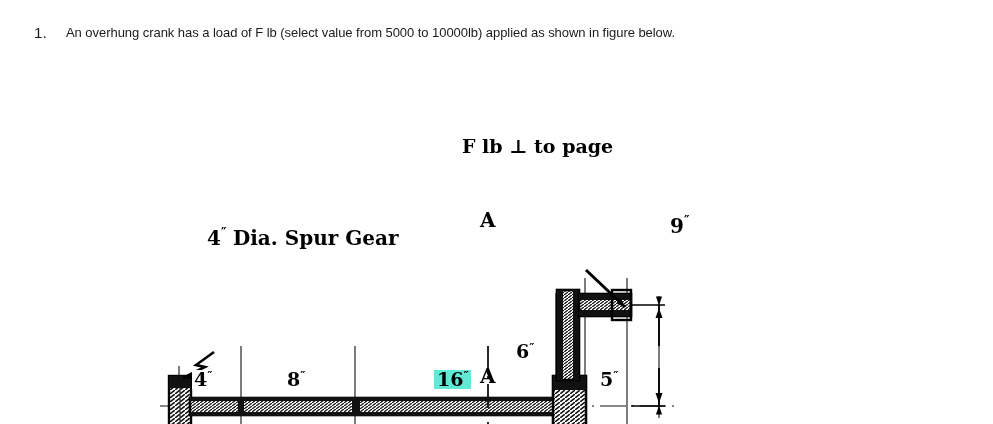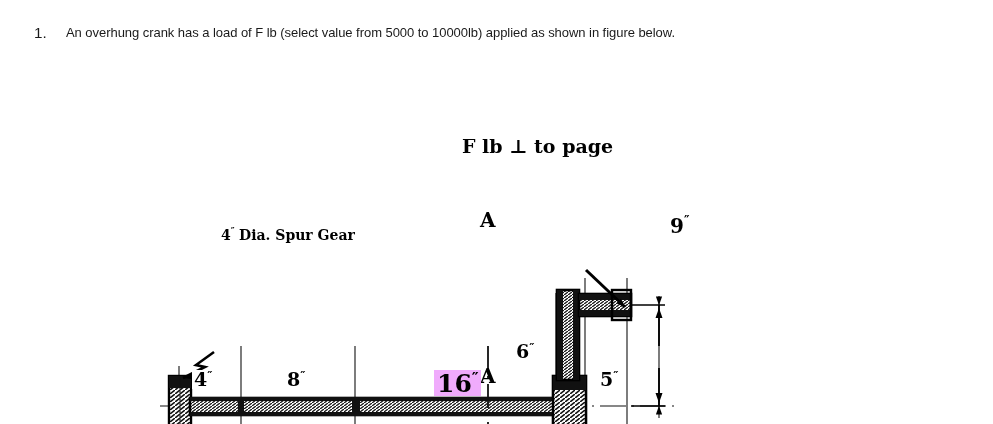--- a/index.html
+++ b/index.html
@@ -221,30 +221,30 @@
       <line x1="179" y1="370" x2="179" y2="390" stroke-width="1.8"></line>
       <line x1="241" y1="368" x2="241" y2="390" stroke-width="1.8"></line>
       <line x1="355" y1="368" x2="355" y2="390" stroke-width="1.8"></line>
       <line x1="585" y1="368" x2="585" y2="390" stroke-width="1.8"></line>
       <line x1="631" y1="368" x2="631" y2="390" stroke-width="1.8"></line>
     </g>
   </svg>
 
   <div class="fig-label" style="left:462px; top:19px; font-size:19px;">F lb ⊥ to page</div>
 
-  <div class="fig-label" style="left:221px; top:109px; font-size:14px;"><span>4</span><span class="sup-in">″</span><span> Dia. Spur Gear</span></div>
+  <div class="fig-label" style="left:207px; top:109px; font-size:20px;"><span>4</span><span class="sup-in">″</span><span> Dia. Spur Gear</span></div>
 
   <div class="fig-label" style="left:480px; top:92px; font-size:20px;">A</div>
 
   <div class="fig-label" style="left:480px; top:248px; font-size:20px;">A</div>
 
   <div class="dim-label" style="left:670px; top:97px; font-size:20px;"><span>9</span><span class="sup-in">″</span></div>
 
   <div class="dim-label" style="left:516px; top:224px; font-size:19px;"><span>6</span><span class="sup-in">″</span></div>
 
   <div class="dim-label" style="left:192px; top:252px; font-size:19px; background:#fff; padding:0 2px;"><span>4</span><span class="sup-in">″</span></div>
 
   <div class="dim-label" style="left:284px; top:252px; font-size:19px; background:#fff; padding:0 3px;"><span>8</span><span class="sup-in">″</span></div>
 
-  <div class="dim-label" style="left:434px; top:252px; font-size:25px; background:#f0abfc; padding:0 3px;"><span>16</span><span class="sup-in">″</span></div>
+  <div class="dim-label" style="left:434px; top:252px; font-size:19px; background:#5eead4; padding:0 3px;"><span>16</span><span class="sup-in">″</span></div>
 
   <div class="dim-label" style="left:598px; top:252px; font-size:19px; background:#fff; padding:0 2px;"><span>5</span><span class="sup-in">″</span></div>
 </div>
 
 </body></html>

